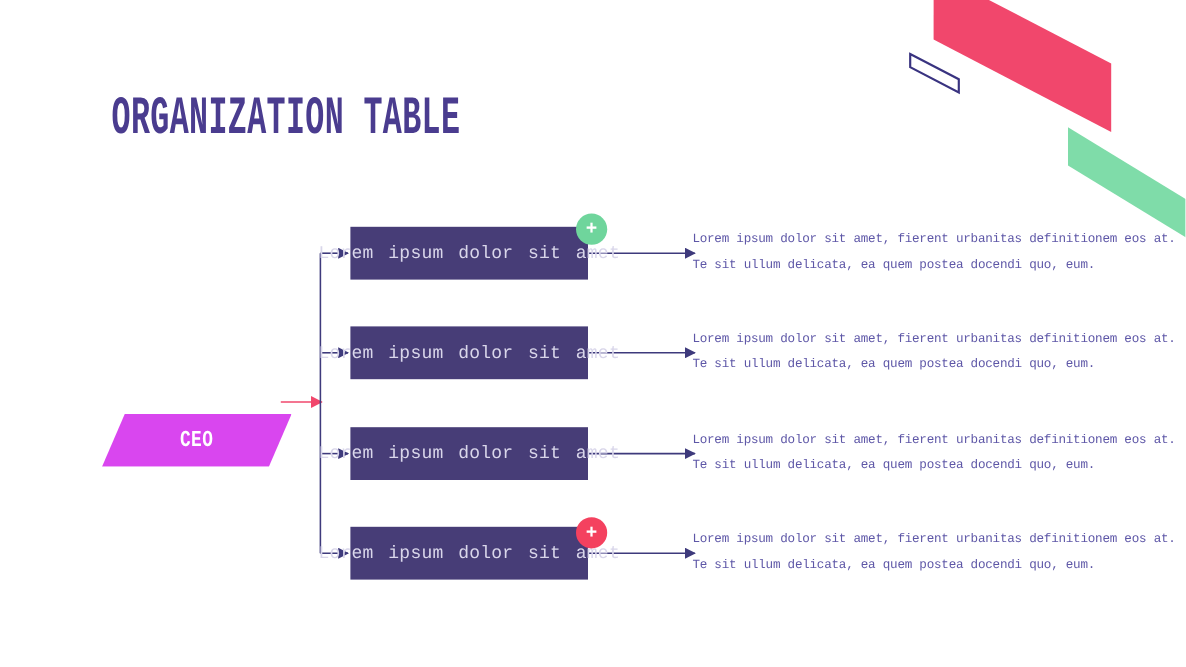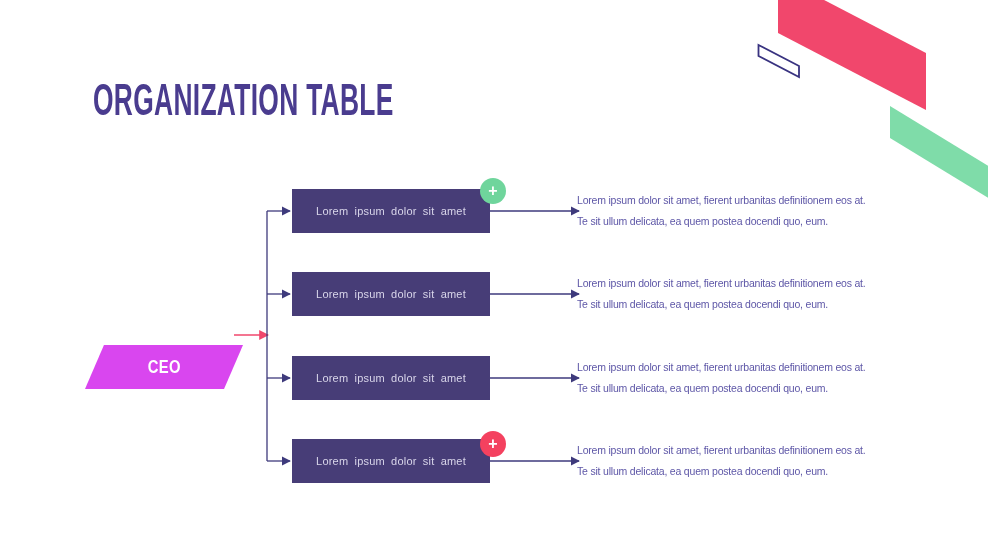--- a/index.html
+++ b/index.html
@@ -3,21 +3,21 @@
 <meta charset="utf-8">
 <style>
   html, body { margin: 0; padding: 0; background: #ffffff; }
   * { box-sizing: border-box; }
   .slide {
     position: relative;
     width: 988px;
     height: 556px;
     background: #ffffff;
     overflow: hidden;
-    font-family: Liberation Sans, sans-serif;
+    font-family: Liberation Mono, monospace;
   }
   svg.layer {
     position: absolute;
     left: 0; top: 0;
     width: 988px; height: 556px;
     pointer-events: none;
   }
   .slide-title {
     position: absolute;
     left: 93px;
@@ -61,21 +61,21 @@
     display: flex;
     align-items: center;
     justify-content: center;
   }
   .node-box.r0 { top: 189px; }
   .node-box.r1 { top: 272px; }
   .node-box.r2 { top: 356px; }
   .node-box.r3 { top: 439px; }
   .node-label {
     color: #D9D6EA;
-    font-size: 11px;
+    font-size: 15px;
     letter-spacing: 0.2px;
     word-spacing: 3px;
     white-space: nowrap;
   }
   .badge {
     position: absolute;
     width: 26px;
     height: 26px;
     border-radius: 50%;
     display: flex;

